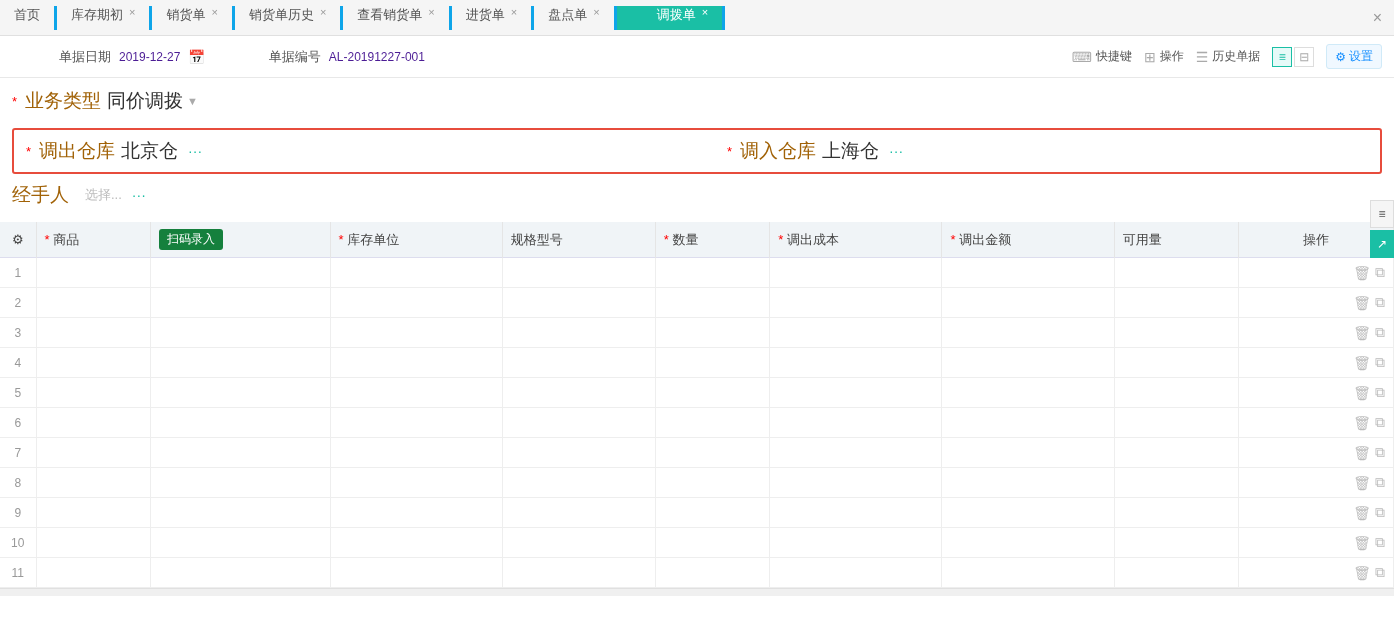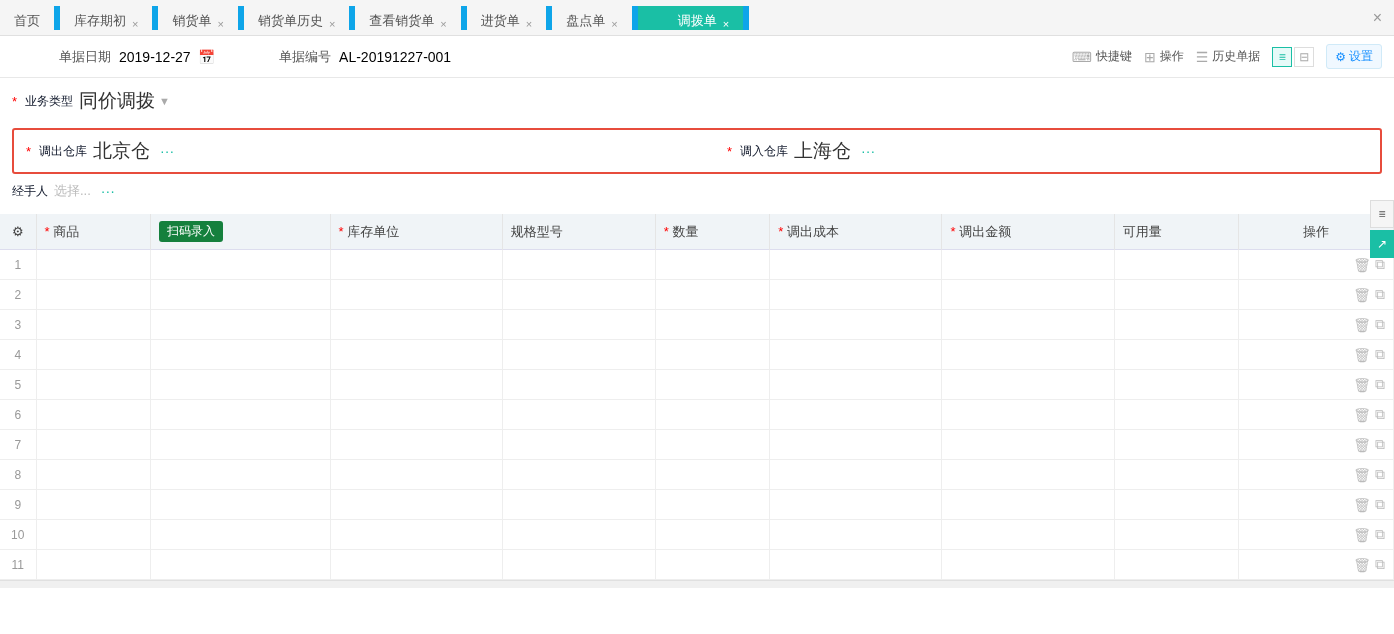--- a/index.html
+++ b/index.html
@@ -9,25 +9,25 @@
     .tab-bar {
       display: flex;
       align-items: center;
       background: #f5f5f5;
       border-bottom: 1px solid #e0e0e0;
       height: 36px;
       padding-left: 0;
     }
     .tab-item {
       display: flex;
-      align-items: flex-end;
+      align-items: flex-start;
       padding: 0 14px;
       height: 24px;
       cursor: pointer;
-      border-right: 6px solid #0ea5e9;
+      border-right: 3px solid #0ea5e9;
       font-size: 13px;
       color: #555;
       white-space: nowrap;
     }
     .tab-item.active {
       background: #1abfa5;
       color: #fff;
       border-bottom: none;
       padding-left: 40px;
     }
@@ -57,21 +57,21 @@
       border-bottom: 1px solid #e8e8e8;
       background: #fff;
       gap: 16px;
     }
     .toolbar-group {
       display: flex;
       align-items: center;
       gap: 8px;
     }
     .toolbar-label { color: #555; font-size: 13px; margin-left: 47px; }
-    .toolbar-value { color: #000000; font-size: 14px; }
+    .toolbar-value { color: #4c1d95; font-size: 12px; }
     .toolbar-icon {
       color: #1abfa5;
       font-size: 14px;
       cursor: pointer;
     }
     .toolbar-right {
       margin-left: auto;
       display: flex;
       align-items: center;
       gap: 12px;
@@ -109,22 +109,22 @@
       gap: 0;
       margin-bottom: 8px;
     }
     .form-field {
       display: flex;
       align-items: center;
       gap: 6px;
       flex: 1;
     }
     .form-field-label {
-      font-size: 12px;
-      color: #0f172a;
+      font-size: 19px;
+      color: #a16207;
       white-space: nowrap;
     }
     .required { color: #f00; margin-right: 2px; }
     .form-field-value {
       color: #333;
       font-size: 19px;
     }
     .form-select {
       display: flex;
       align-items: center;
@@ -340,21 +340,21 @@
     <span class="form-field-label">调入仓库</span>
     <span class="form-field-value">上海仓</span>
     <span class="more-btn">···</span>
   </div>
 </div>
 
 <div class="form-section" style="padding-top:2px;">
   <div class="form-row">
     <div class="form-field" style="max-width:320px;">
       <span class="form-field-label">经手人</span>
-      <span style="color:#bbb;font-size:13px;">选择...</span>
+      <span style="color:#bbb;font-size:13px;margin-left:10px;">选择...</span>
       <span class="more-btn">···</span>
     </div>
   </div>
 </div>
 
 <div class="table-container">
   <table>
     <thead>
       <tr>
         <th class="gear-th">⚙</th>

